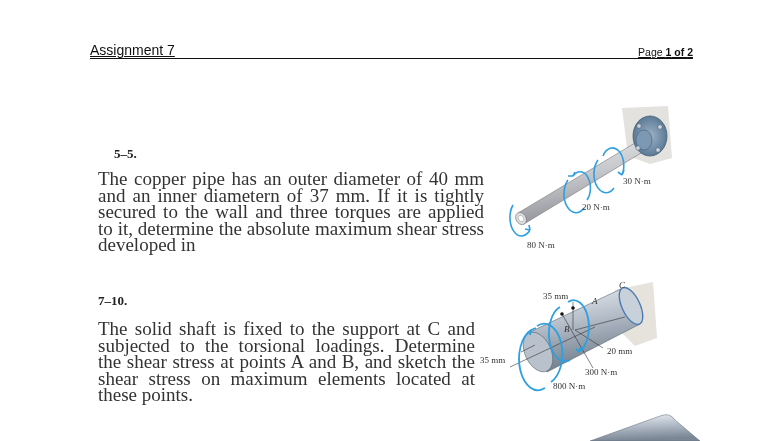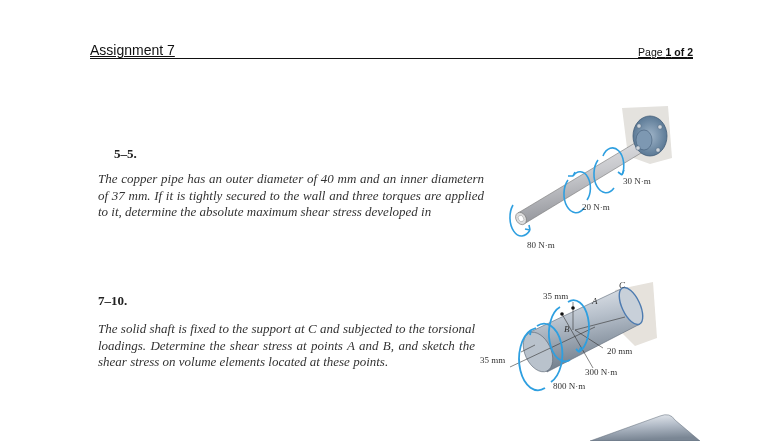--- a/index.html
+++ b/index.html
@@ -2,21 +2,21 @@
 <html><head>
 <meta charset="utf-8">
 <style>
   html, body { margin:0; padding:0; background:#ffffff; }
   body { width:784px; height:441px; position:relative; overflow:hidden; font-family:"Liberation Serif", serif; color:#222; }
   .header { position:absolute; left:90px; top:44px; width:603px; height:14px; border-bottom:1.5px solid #111; }
   .hdr-left { position:absolute; left:0; bottom:0; font-family:"Liberation Sans", sans-serif; font-size:14px; color:#111; text-decoration:underline; }
   .hdr-right { position:absolute; right:0; bottom:0; font-family:"Liberation Sans", sans-serif; font-size:10.5px; color:#111; text-decoration:underline;margin-left:24px; }
   .hdr-right b { font-weight:bold; }
   .prob-num { position:absolute; font-weight:bold; font-size:13px; color:#222; }
-  .prob-text { position:absolute; font-size:13px; line-height:16.5px; text-align:justify; text-align-last:left; color:#333;font-style:italic; }
+  .prob-text { position:absolute; font-size:19px; line-height:16.5px; text-align:justify; text-align-last:left; color:#333; }
   .fig { position:absolute; }
   .lbl { font-family:"Liberation Serif", serif; font-size:9px; fill:#333; }
   .lbl-i { font-family:"Liberation Serif", serif; font-size:9px; font-style:italic; fill:#333; }
 </style>
 </head>
 <body>
 
 <div class="header">
   <span class="hdr-left">Assignment 7</span>
   <span class="hdr-right"><span>Page </span><b>1</b><b> of </b><b>2</b></span>
@@ -62,21 +62,21 @@
     <path d="M98 60 A9 14 0 0 0 114 88"></path>
     <path d="M103 56 A9 14 0 0 1 122 75"></path>
     <path d="M122 75 l-4 -3 M122 75 l2 -5"></path>
   </g>
   <text class="lbl" x="123" y="84">30 N·m</text>
   <text class="lbl" x="82" y="110">20 N·m</text>
   <text class="lbl" x="27" y="148">80 N·m</text>
 </svg>
 
 <div class="prob-num" style="left:98px; top:293px;">7–10.</div>
-<div class="prob-text" style="left:98px; top:321px; width:377px;">The solid shaft is fixed to the support at C and subjected to the torsional loadings. Determine the shear stress at points A and B, and sketch the shear stress on volume elements located at these points.</div>
+<div class="prob-text" style="left:98px; top:321px; width:377px;">The solid shaft is fixed to the support at C and subjected to the torsional loadings. Determine the shear stress at points A and B, and sketch the shear stress on maximum elements located at these points.</div>
 
 <svg class="fig" style="left:475px; top:272px;" width="200" height="128" viewBox="0 0 200 128">
   <defs>
     <linearGradient id="shaftG" x1="0" y1="0" x2="0.25" y2="1">
       <stop offset="0" stop-color="#eef1f5"></stop>
       <stop offset="0.45" stop-color="#b7c0cb"></stop>
       <stop offset="1" stop-color="#6f7c8a"></stop>
     </linearGradient>
   </defs>
   <g>

